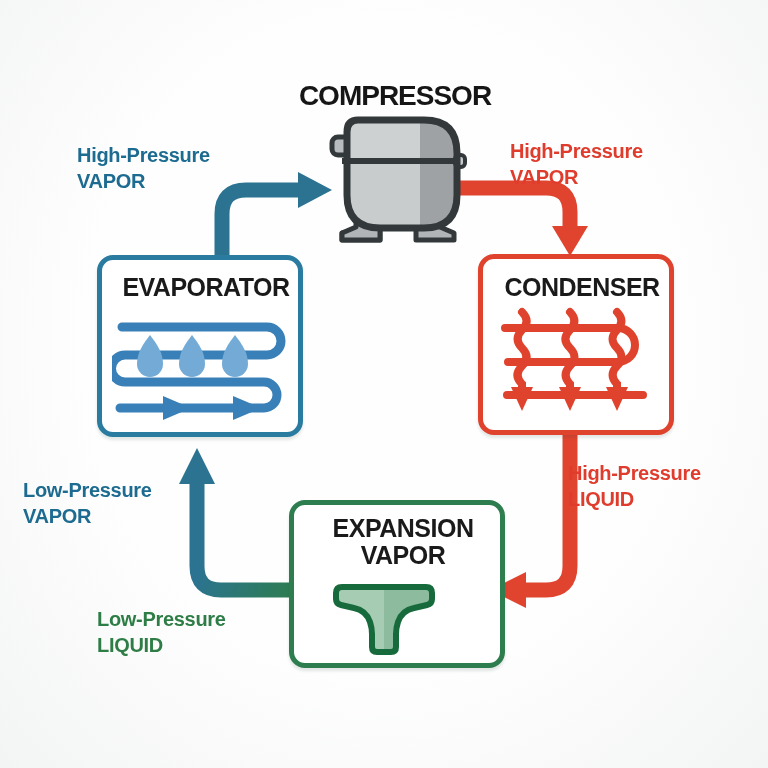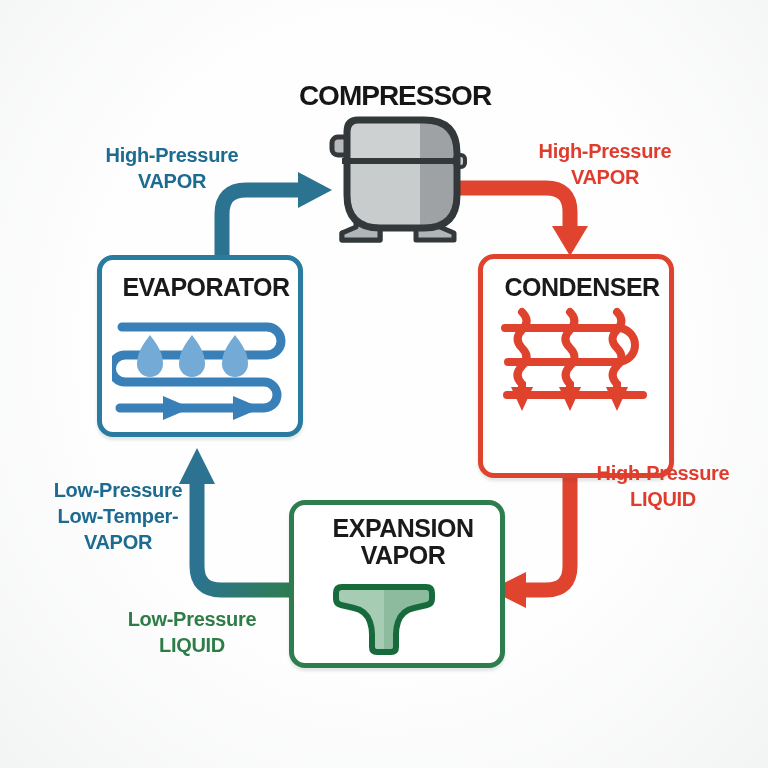--- a/index.html
+++ b/index.html
@@ -26,41 +26,41 @@
   }
   .box-title {
     display: block;
     text-align: center;
     font-weight: bold;
     font-size: 25px;
     letter-spacing: -0.5px;
     color: #1a1a1a;
   }
   #evaporator-box { left: 97px;  top: 255px; width: 206px; height: 182px; border: 5px solid #2a7ba0; }
-  #condenser-box  { left: 478px; top: 254px; width: 196px; height: 224px; border: 5px solid #e0432d; }
+  #condenser-box  { left: 478px; top: 254px; width: 196px; height: 181px; border: 5px solid #e0432d; }
   #expansion-box  { left: 289px; top: 500px; width: 216px; height: 168px; border: 5px solid #2e7d4f; }
   #evaporator-box .box-title { margin-top: 13px; }
   #condenser-box  .box-title { margin-top: 14px; }
   #expansion-box  .box-title { margin-top: 10px; line-height: 27px; }
   .box-icon { position: absolute; }
   #evaporator-icon { left: 10px; top: 58px; }
   #condenser-icon  { left: 14px; top: 48px; }
   #expansion-icon  { left: 38px; top: 75px; }
   #compressor-icon {
     position: absolute; left: 328px; top: 110px; z-index: 2;
   }
   .main-title {
     position: absolute; left: 295px; top: 80px; width: 200px;
     text-align: center;
     font-size: 28px; font-weight: bold; letter-spacing: -1px;
     color: #161616; z-index: 3;
   }
   .flow-label {
     position: absolute; width: 190px;
-    text-align: center;
+    text-align: left;
     font-size: 20px; font-weight: bold; line-height: 26px;
     letter-spacing: -0.3px;
     z-index: 3;
   }
   .flow-label span { display: block; }
   .teal-text  { color: #1d6b90; }
   .red-text   { color: #e03c2d; }
   .green-text { color: #2e7d46; }
   #label-hp-vapor-left  { left: 77px;  top: 142px; }
   #label-hp-vapor-right { left: 510px; top: 138px; }
@@ -191,21 +191,20 @@
     <span>VAPOR</span>
   </div>
 
   <div class="flow-label red-text" id="label-hp-liquid">
     <span>High-Pressure</span>
     <span>LIQUID</span>
   </div>
 
   <div class="flow-label teal-text" id="label-lp-vapor">
     <span>Low-Pressure</span>
-    <span>Low-Temper-</span>
     <span>VAPOR</span>
   </div>
 
   <div class="flow-label green-text" id="label-lp-liquid">
     <span>Low-Pressure</span>
     <span>LIQUID</span>
   </div>
 
 </div>
 

